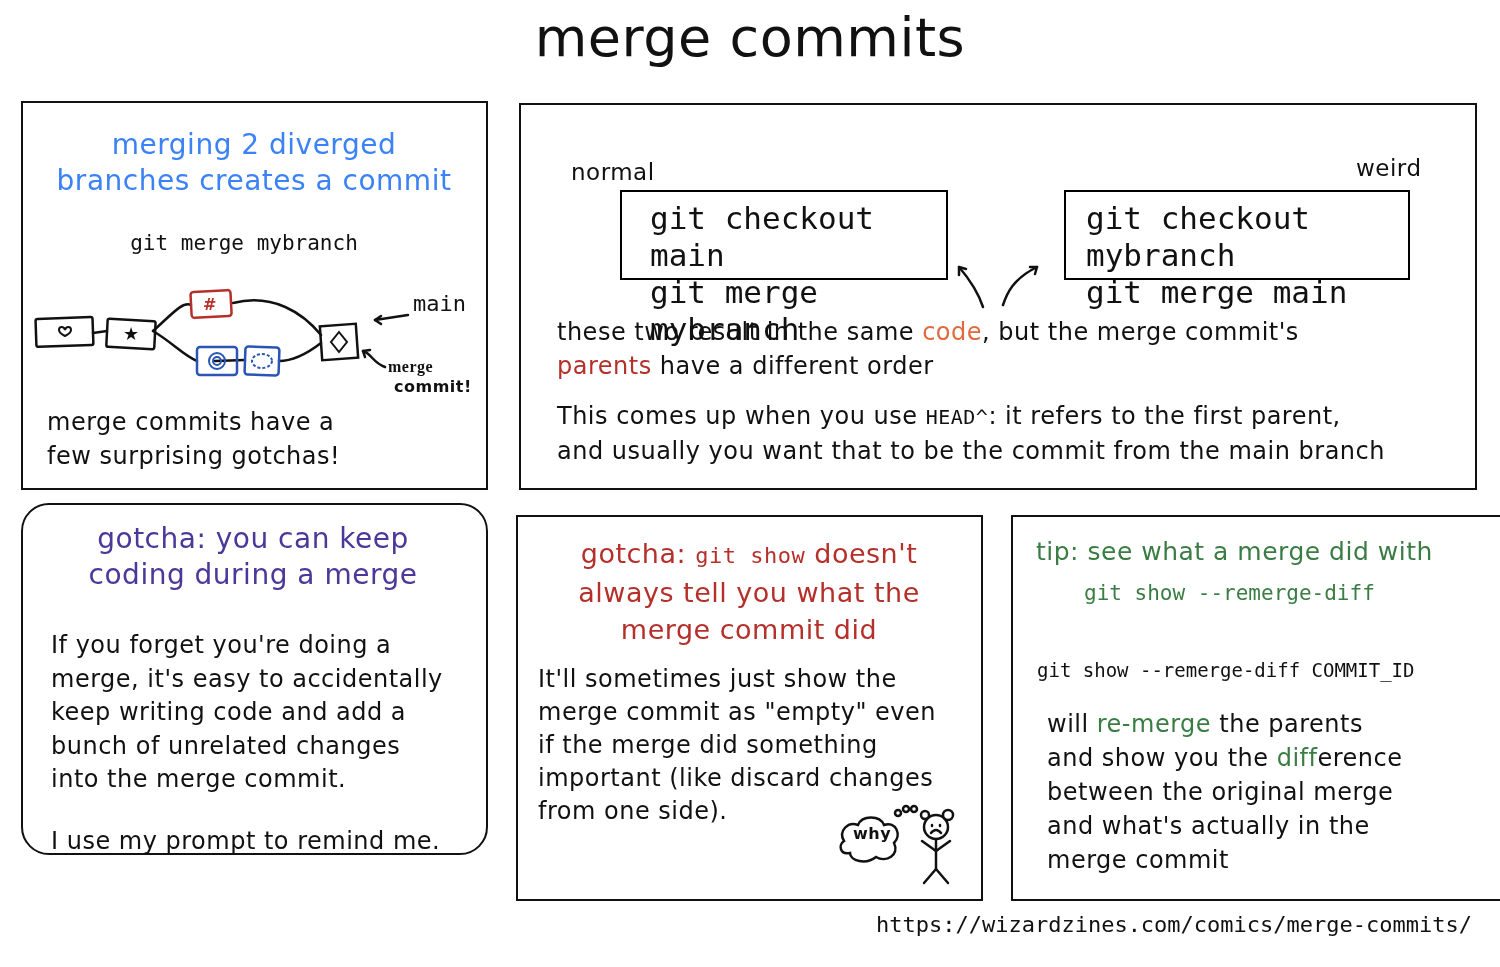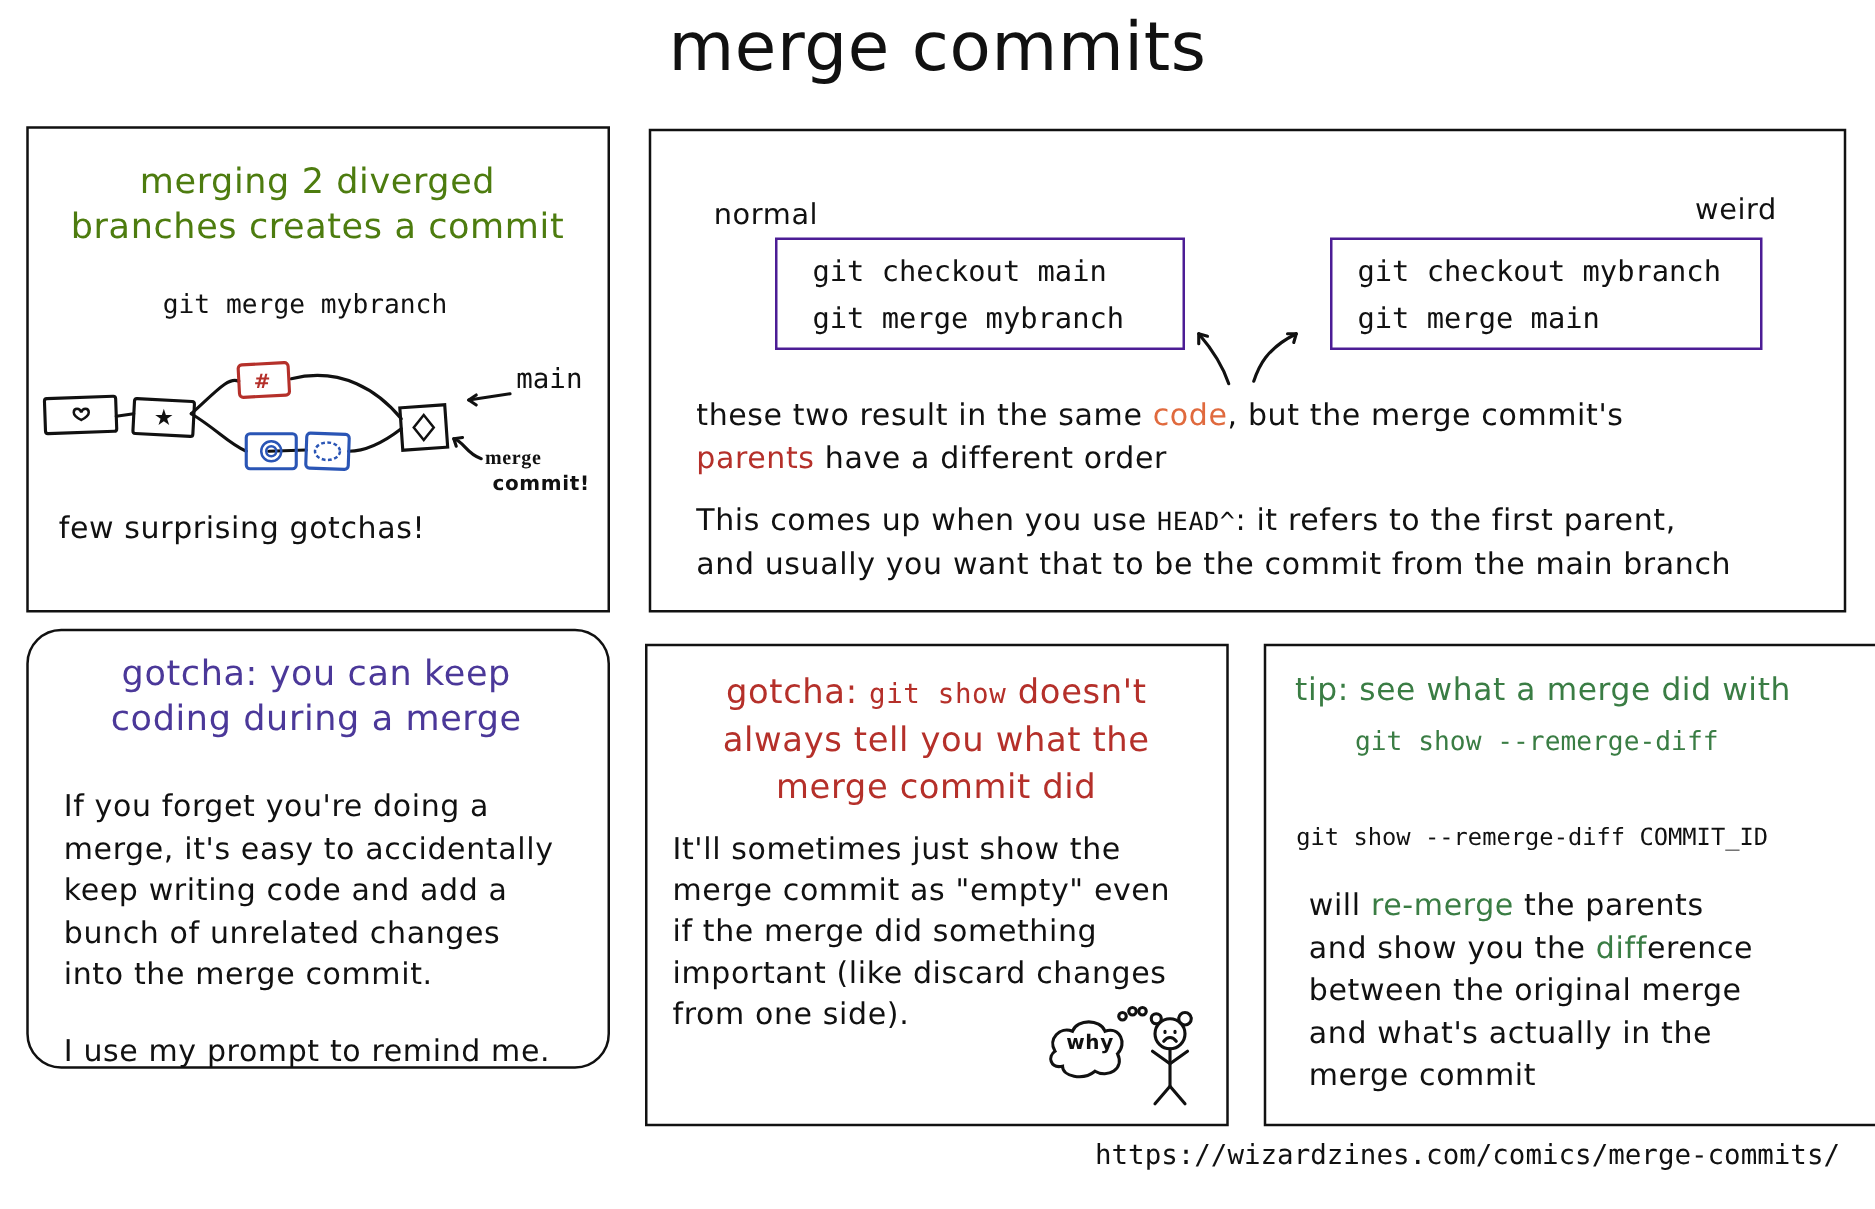--- a/index.html
+++ b/index.html
@@ -3,28 +3,28 @@
 <meta charset="utf-8">
 <style>
   * { box-sizing: border-box; margin: 0; padding: 0; }
   html, body { width: 1500px; height: 967px; background: #ffffff; overflow: hidden; }
   body { position: relative; font-family: "DejaVu Sans", sans-serif; color: #111; }
   .hand { font-family: "DejaVu Sans", sans-serif; letter-spacing: 0.5px; }
   .mono { font-family: "DejaVu Sans Mono", "Liberation Mono", monospace; }
   .panel { position: absolute; border: 2.5px solid #111; background: #fff; }
   .title { position: absolute; left: 0; top: 6px; width: 1500px; text-align: center; font-size: 54px; font-weight: normal; }
   .center { text-align: center; }
-  .pink { color: #4d7c0f; }
+  .pink { color: #3b82f6; }
   .orange { color: #e06a3e; }
   .purple { color: #4b3899; }
   .red { color: #b5302a; }
   .green { color: #3a7d44; }
   .body-text { font-size: 24px; line-height: 34px; }
   .abs { position: absolute; }
-  .cmdbox { position: absolute; border: 2px solid #4c1d95; padding: 8px 3px 0 28px; font-size: 23px; line-height: 37px; }
+  .cmdbox { position: absolute; border: 2px solid #000000; padding: 8px 3px 0 28px; font-size: 31px; line-height: 37px; }
   .url { position: absolute; right: 28px; top: 912px; font-size: 22px; }
 </style>
 </head>
 <body>
 
 <div class="title hand">merge commits</div>
 
 <div class="panel" style="left:21px; top:101px; width:467px; height:389px;">
   <div class="abs center pink hand" style="left:0; top:24px; width:462px; font-size:28px; line-height:36px;">
     <div>merging 2 diverged</div>
@@ -72,20 +72,21 @@
       <path d="M362 94 C350 90 348 80 340 78"></path>
       <path d="M340 78 l7 -1 M340 78 l2 6"></path>
     </g>
   </svg>
   <div class="abs mono" style="left:390px; top:188px; font-size:22px;">main</div>
   <div class="abs hand" style="left:365px; top:254px; font-size:16px; line-height:20px; font-weight:bold;">
     <div style="padding-left:0px;font-family:Liberation Serif, serif;">merge</div>
     <div style="padding-left:6px;">commit!</div>
   </div>
   <div class="abs hand body-text" style="left:24px; top:302px; font-size:24px;">
+    <div>merge commits have a</div>
     <div>few surprising gotchas!</div>
   </div>
 </div>
 
 <div class="panel" style="left:519px; top:103px; width:958px; height:387px;">
   <div class="abs hand" style="left:50px; top:54px; font-size:23px;">normal</div>
   <div class="abs hand" style="left:835px; top:50px; font-size:23px;">weird</div>
   <div class="cmdbox mono" style="left:99px; top:85px; width:328px; height:90px;">
     <div>git checkout main</div>
     <div>git merge mybranch</div>

